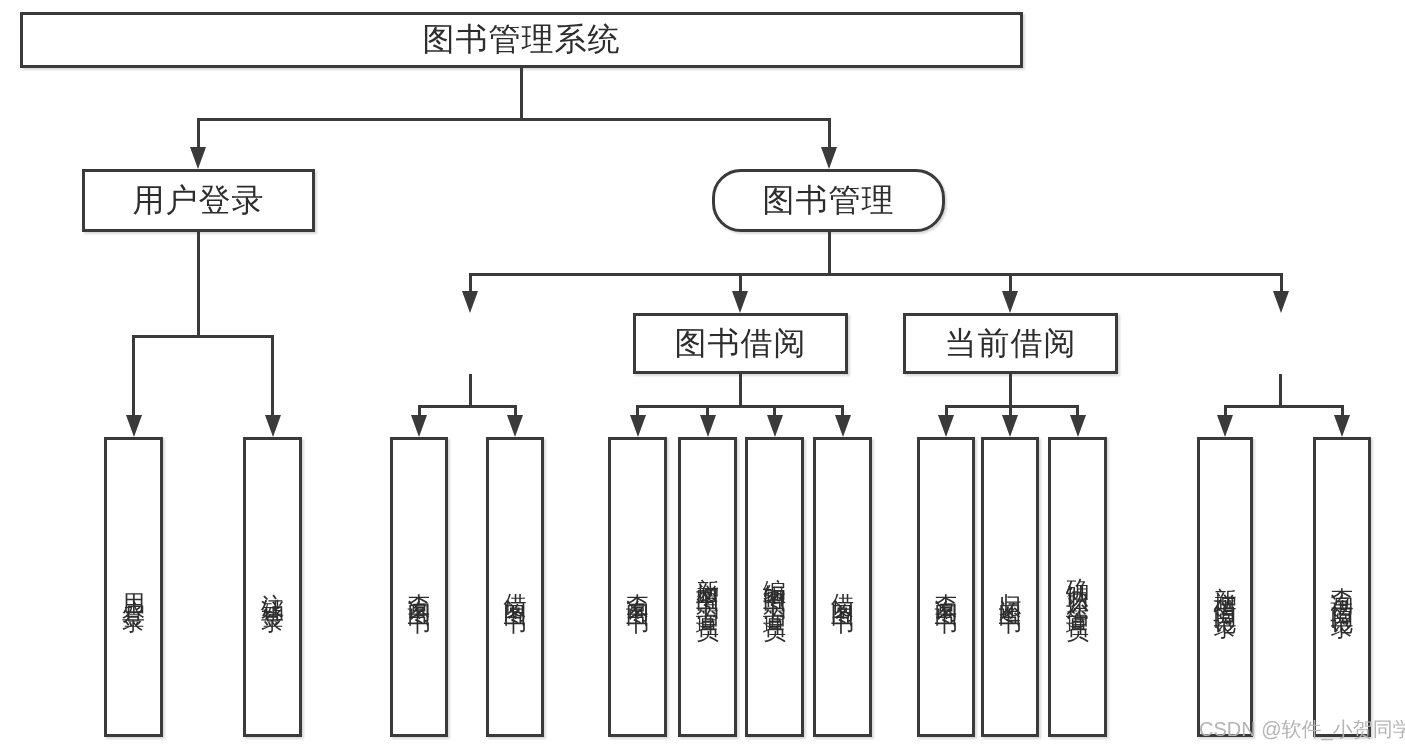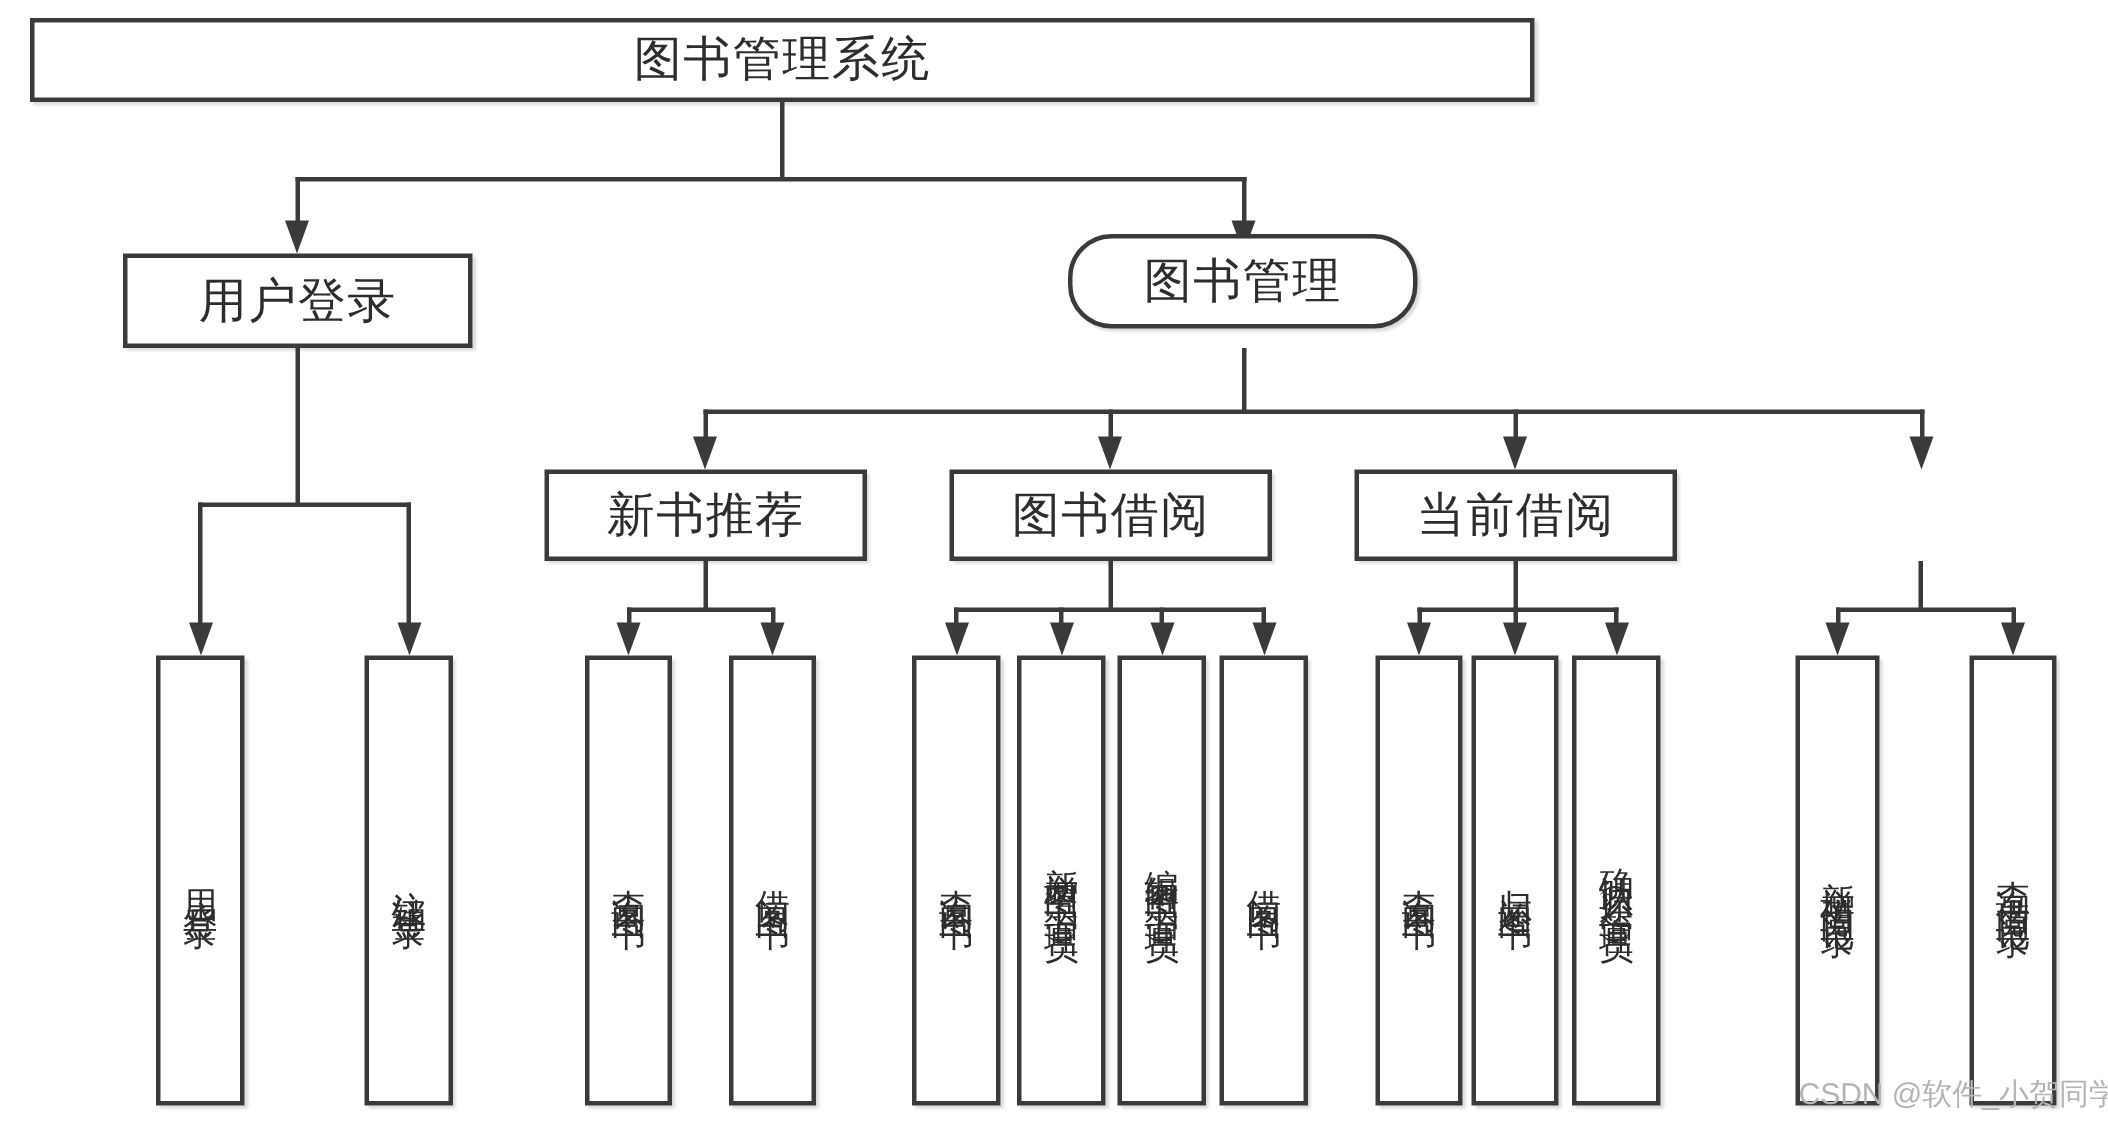--- a/index.html
+++ b/index.html
@@ -62,21 +62,21 @@
   <div class="vline" style="left:520px; top:66px; height:53px;"></div>
   <div class="hline" style="left:197px; top:118px; width:634px;"></div>
   <div class="vline" style="left:197px; top:118px; height:31px;"></div>
   <div class="arrow" style="left:190px; top:147px;"></div>
   <div class="vline" style="left:828px; top:118px; height:31px;"></div>
   <div class="arrow" style="left:821px; top:147px;"></div>
 
   <div class="box hbox" style="left:82px; top:169px; width:233px; height:63px;">
     <span class="node-label">用户登录</span>
   </div>
-  <div class="box hbox" style="left:712px; top:156px; width:233px; height:63px;border-radius:29px;">
+  <div class="box hbox" style="left:712px; top:169px; width:233px; height:63px;border-radius:29px;">
     <span class="node-label">图书管理</span>
   </div>
 
   <div class="vline" style="left:197px; top:232px; height:106px;"></div>
   <div class="hline" style="left:132px; top:335px; width:142px;"></div>
   <div class="vline" style="left:132px; top:335px; height:82px;"></div>
   <div class="arrow" style="left:126px; top:415px;"></div>
   <div class="vline" style="left:271px; top:335px; height:82px;"></div>
   <div class="arrow" style="left:265px; top:415px;"></div>
 
@@ -84,23 +84,20 @@
   <div class="hline" style="left:469px; top:273px; width:814px;"></div>
   <div class="vline" style="left:469px; top:273px; height:20px;"></div>
   <div class="arrow" style="left:462px; top:291px;"></div>
   <div class="vline" style="left:739px; top:273px; height:20px;"></div>
   <div class="arrow" style="left:732px; top:291px;"></div>
   <div class="vline" style="left:1009px; top:273px; height:20px;"></div>
   <div class="arrow" style="left:1002px; top:291px;"></div>
   <div class="vline" style="left:1280px; top:273px; height:20px;"></div>
   <div class="arrow" style="left:1273px; top:291px;"></div>
 
-  <div class="box hbox" style="left:363px; top:313px; width:215px; height:61px;">
-    <span class="node-label">新书推荐</span>
-  </div>
   <div class="box hbox" style="left:903px; top:313px; width:215px; height:61px;">
     <span class="node-label">当前借阅</span>
   </div>
   <div class="box hbox" style="left:633px; top:313px; width:215px; height:61px;">
     <span class="node-label">图书借阅</span>
   </div>
 
   <div class="vline" style="left:469px; top:374px; height:33px;"></div>
   <div class="hline" style="left:418px; top:405px; width:98px;"></div>
   <div class="vline" style="left:418px; top:405px; height:12px;"></div>

